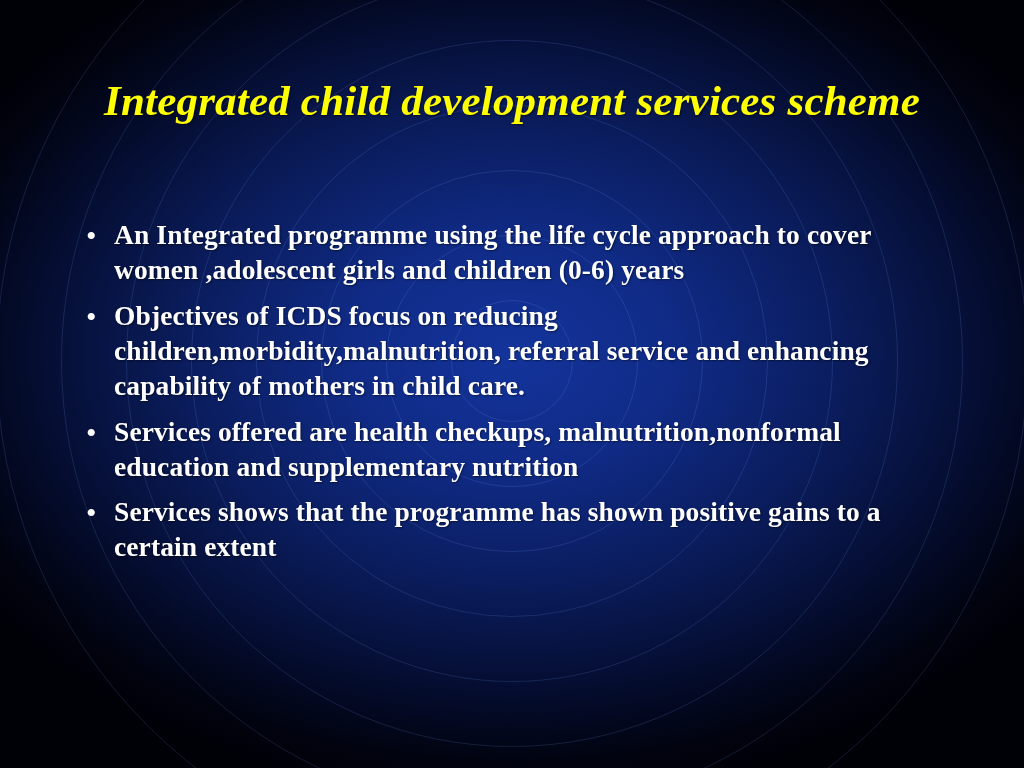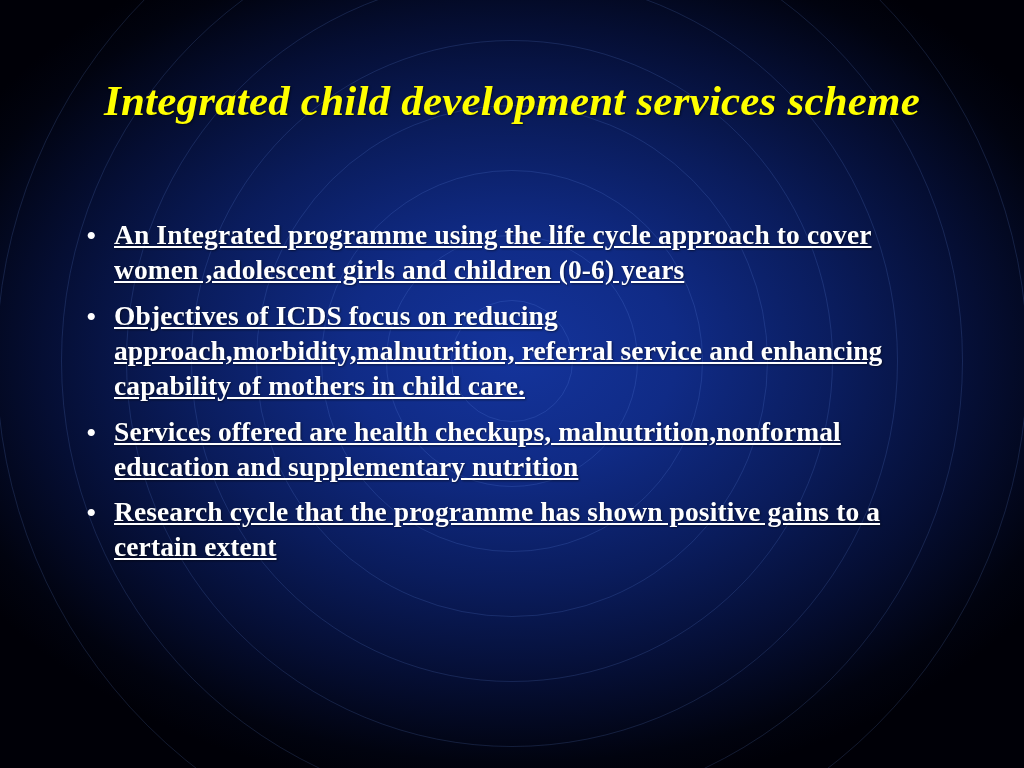--- a/index.html
+++ b/index.html
@@ -78,21 +78,20 @@
     box-sizing: border-box;
   }
   .btext {
     flex: 1 1 auto;
     font-size: 27.5px;
     font-weight: bold;
     line-height: 1.27;
     letter-spacing: 0.1px;
     text-shadow: 1px 1px 2px rgba(0,0,0,0.5);
     max-width: 830px;
-    text-decoration: underline;
   }
 </style>
 </head>
 <body>
 
 <div class="slide">
 
   <div class="rings">
     <div class="ring" style="width:120px;height:120px;"></div>
     <div class="ring" style="width:250px;height:250px;"></div>
@@ -110,28 +109,28 @@
 
     <div class="bullets">
 
       <div class="bullet">
         <span class="dot">•</span>
         <span class="btext">An Integrated programme using the life cycle approach to cover women ,adolescent girls and children (0-6) years</span>
       </div>
 
       <div class="bullet">
         <span class="dot">•</span>
-        <span class="btext">Objectives of ICDS focus on reducing approach,morbidity,malnutrition, referral service and enhancing capability of mothers in child care.</span>
+        <span class="btext">Objectives of ICDS focus on reducing children,morbidity,malnutrition, referral service and enhancing capability of mothers in child care.</span>
       </div>
 
       <div class="bullet">
         <span class="dot">•</span>
         <span class="btext">Services offered are health checkups, malnutrition,nonformal education and supplementary nutrition</span>
       </div>
 
       <div class="bullet">
         <span class="dot">•</span>
-        <span class="btext">Research cycle that the programme has  shown positive gains to a certain extent</span>
+        <span class="btext">Services shows that the programme has  shown positive gains to a certain extent</span>
       </div>
 
     </div>
   </div>
 </div>
 
 </body></html>

